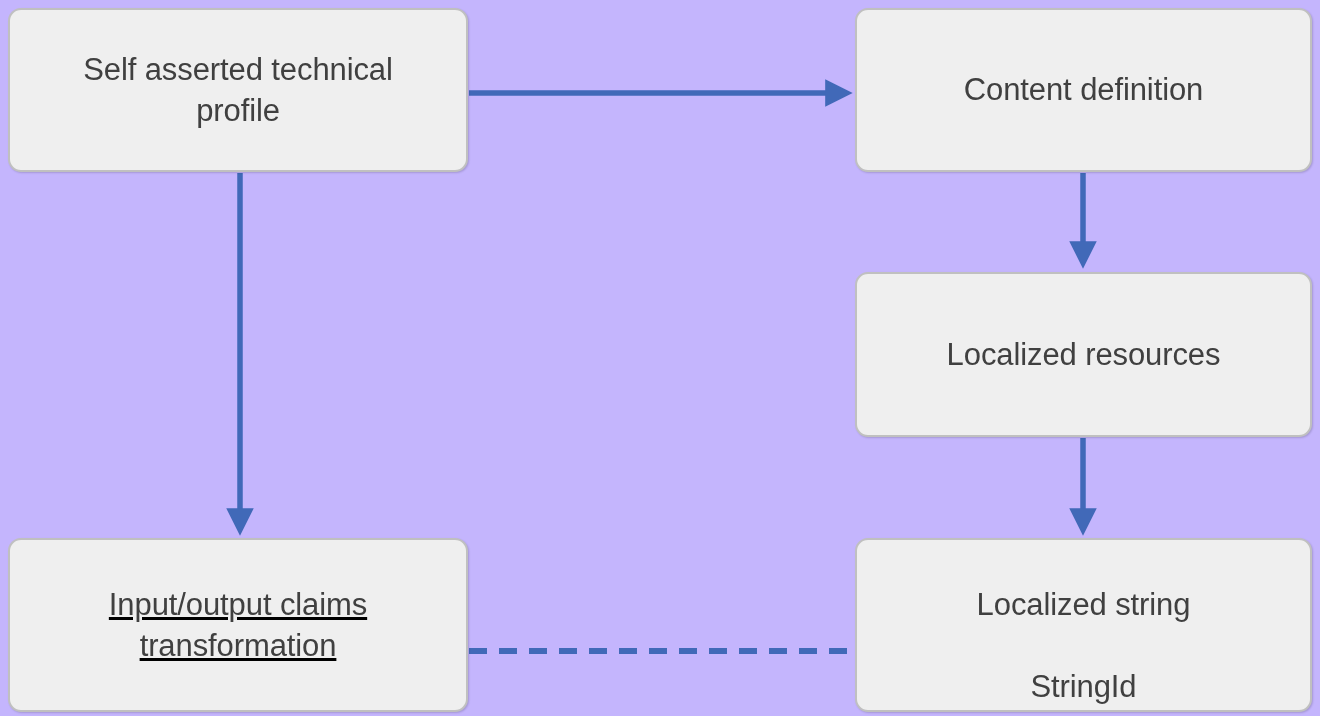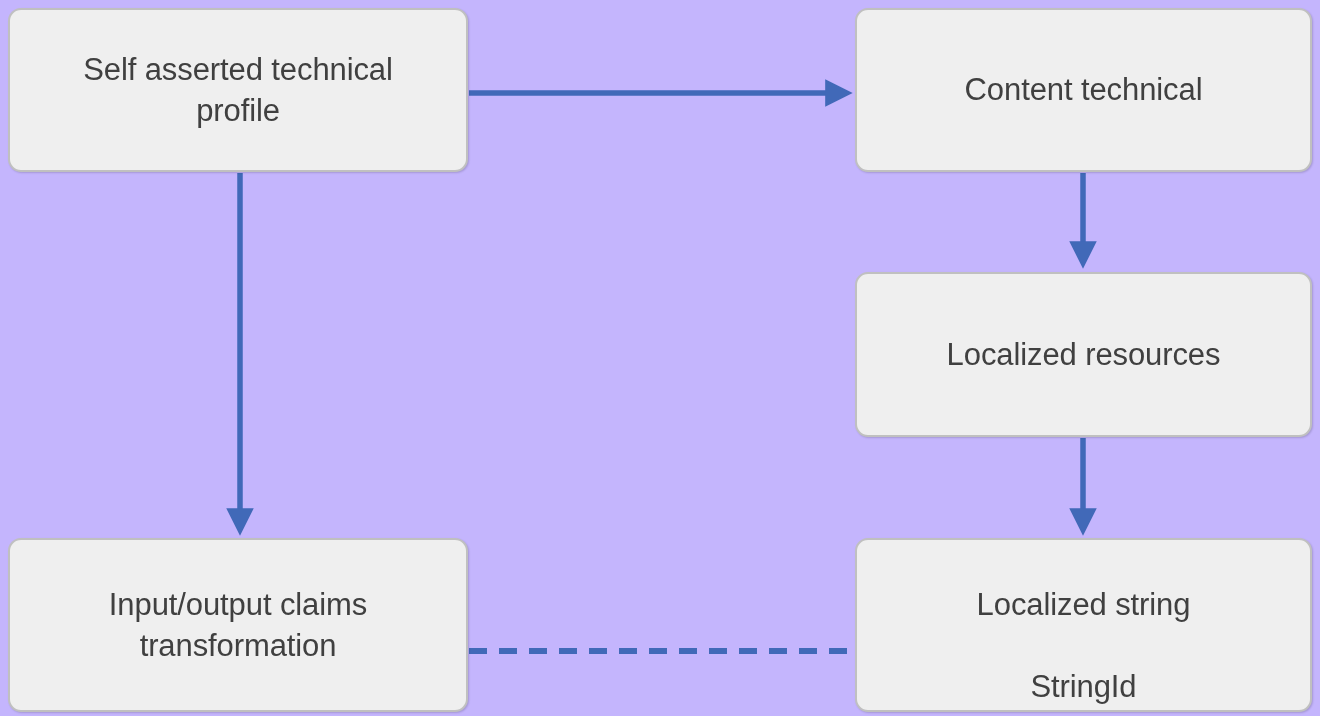--- a/index.html
+++ b/index.html
@@ -36,21 +36,21 @@
     padding: 0 14px;
     white-space: pre-line;
   }
   .node-label .strong {
     font-weight: normal;
   }
   
   #node-self-asserted { left: 8px;   top: 8px;   width: 460px; height: 164px; }
   #node-content-def   { left: 855px; top: 8px;   width: 457px; height: 164px; }
   #node-localized-res { left: 855px; top: 272px; width: 457px; height: 165px; text-align: right; }
-  #node-claims-xform  { left: 8px;   top: 538px; width: 460px; height: 174px; }
+  #node-claims-xform  { left: 8px;   top: 538px; width: 460px; height: 174px; text-decoration: underline; }
   #node-localized-str { left: 855px; top: 538px; width: 457px; height: 174px; }
 
   .edge-layer {
     position: absolute;
     left: 0; top: 0;
     width: 1320px;
     height: 716px;
     pointer-events: none;
   }
   .edge-hit {
@@ -104,21 +104,21 @@
   <div class="edge-hit" id="hit-e3"></div>
   <div class="edge-hit" id="hit-e4"></div>
   <div class="edge-hit" id="hit-e5"></div>
 
   <div class="node" id="node-self-asserted">
     <span class="node-label">Self asserted technical
 profile</span>
   </div>
 
   <div class="node" id="node-content-def">
-    <span class="node-label">Content technical</span>
+    <span class="node-label">Content definition</span>
   </div>
 
   <div class="node" id="node-localized-res">
     <span class="node-label">Localized resources</span>
   </div>
 
   <div class="node" id="node-claims-xform">
     <span class="node-label">Input/output claims
 transformation</span>
   </div>

